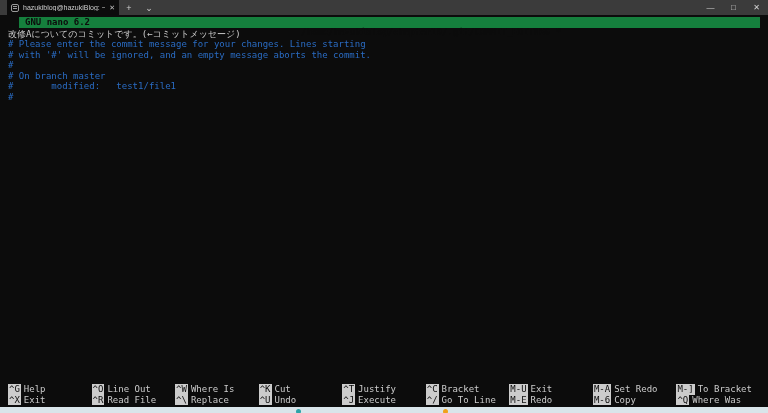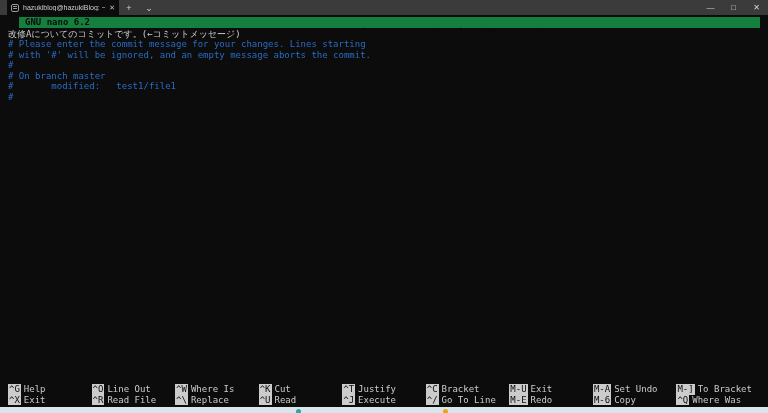--- a/index.html
+++ b/index.html
@@ -117,27 +117,27 @@
   <div class="spacer"></div>
 
   <div class="shortcuts">
     <div class="sc"><span class="k">^G</span><span class="l">Help</span></div>
     <div class="sc"><span class="k">^O</span><span class="l">Line Out</span></div>
     <div class="sc"><span class="k">^W</span><span class="l">Where Is</span></div>
     <div class="sc"><span class="k">^K</span><span class="l">Cut</span></div>
     <div class="sc"><span class="k">^T</span><span class="l">Justify</span></div>
     <div class="sc"><span class="k">^C</span><span class="l">Bracket</span></div>
     <div class="sc"><span class="k">M-U</span><span class="l">Exit</span></div>
-    <div class="sc"><span class="k">M-A</span><span class="l">Set Undo</span></div>
+    <div class="sc"><span class="k">M-A</span><span class="l">Set Redo</span></div>
     <div class="sc"><span class="k">M-]</span><span class="l">To Bracket</span></div>
 
     <div class="sc"><span class="k">^X</span><span class="l">Exit</span></div>
     <div class="sc"><span class="k">^R</span><span class="l">Read File</span></div>
     <div class="sc"><span class="k">^\</span><span class="l">Replace</span></div>
-    <div class="sc"><span class="k">^U</span><span class="l">Read</span></div>
+    <div class="sc"><span class="k">^U</span><span class="l">Undo</span></div>
     <div class="sc"><span class="k">^J</span><span class="l">Execute</span></div>
     <div class="sc"><span class="k">^/</span><span class="l">Go To Line</span></div>
     <div class="sc"><span class="k">M-E</span><span class="l">Redo</span></div>
     <div class="sc"><span class="k">M-6</span><span class="l">Copy</span></div>
     <div class="sc"><span class="k">^Q</span><span class="l">Where Was</span></div>
   </div>
 </div>
 
 <div class="taskbar">
   <span class="tb-dot teal"></span>

